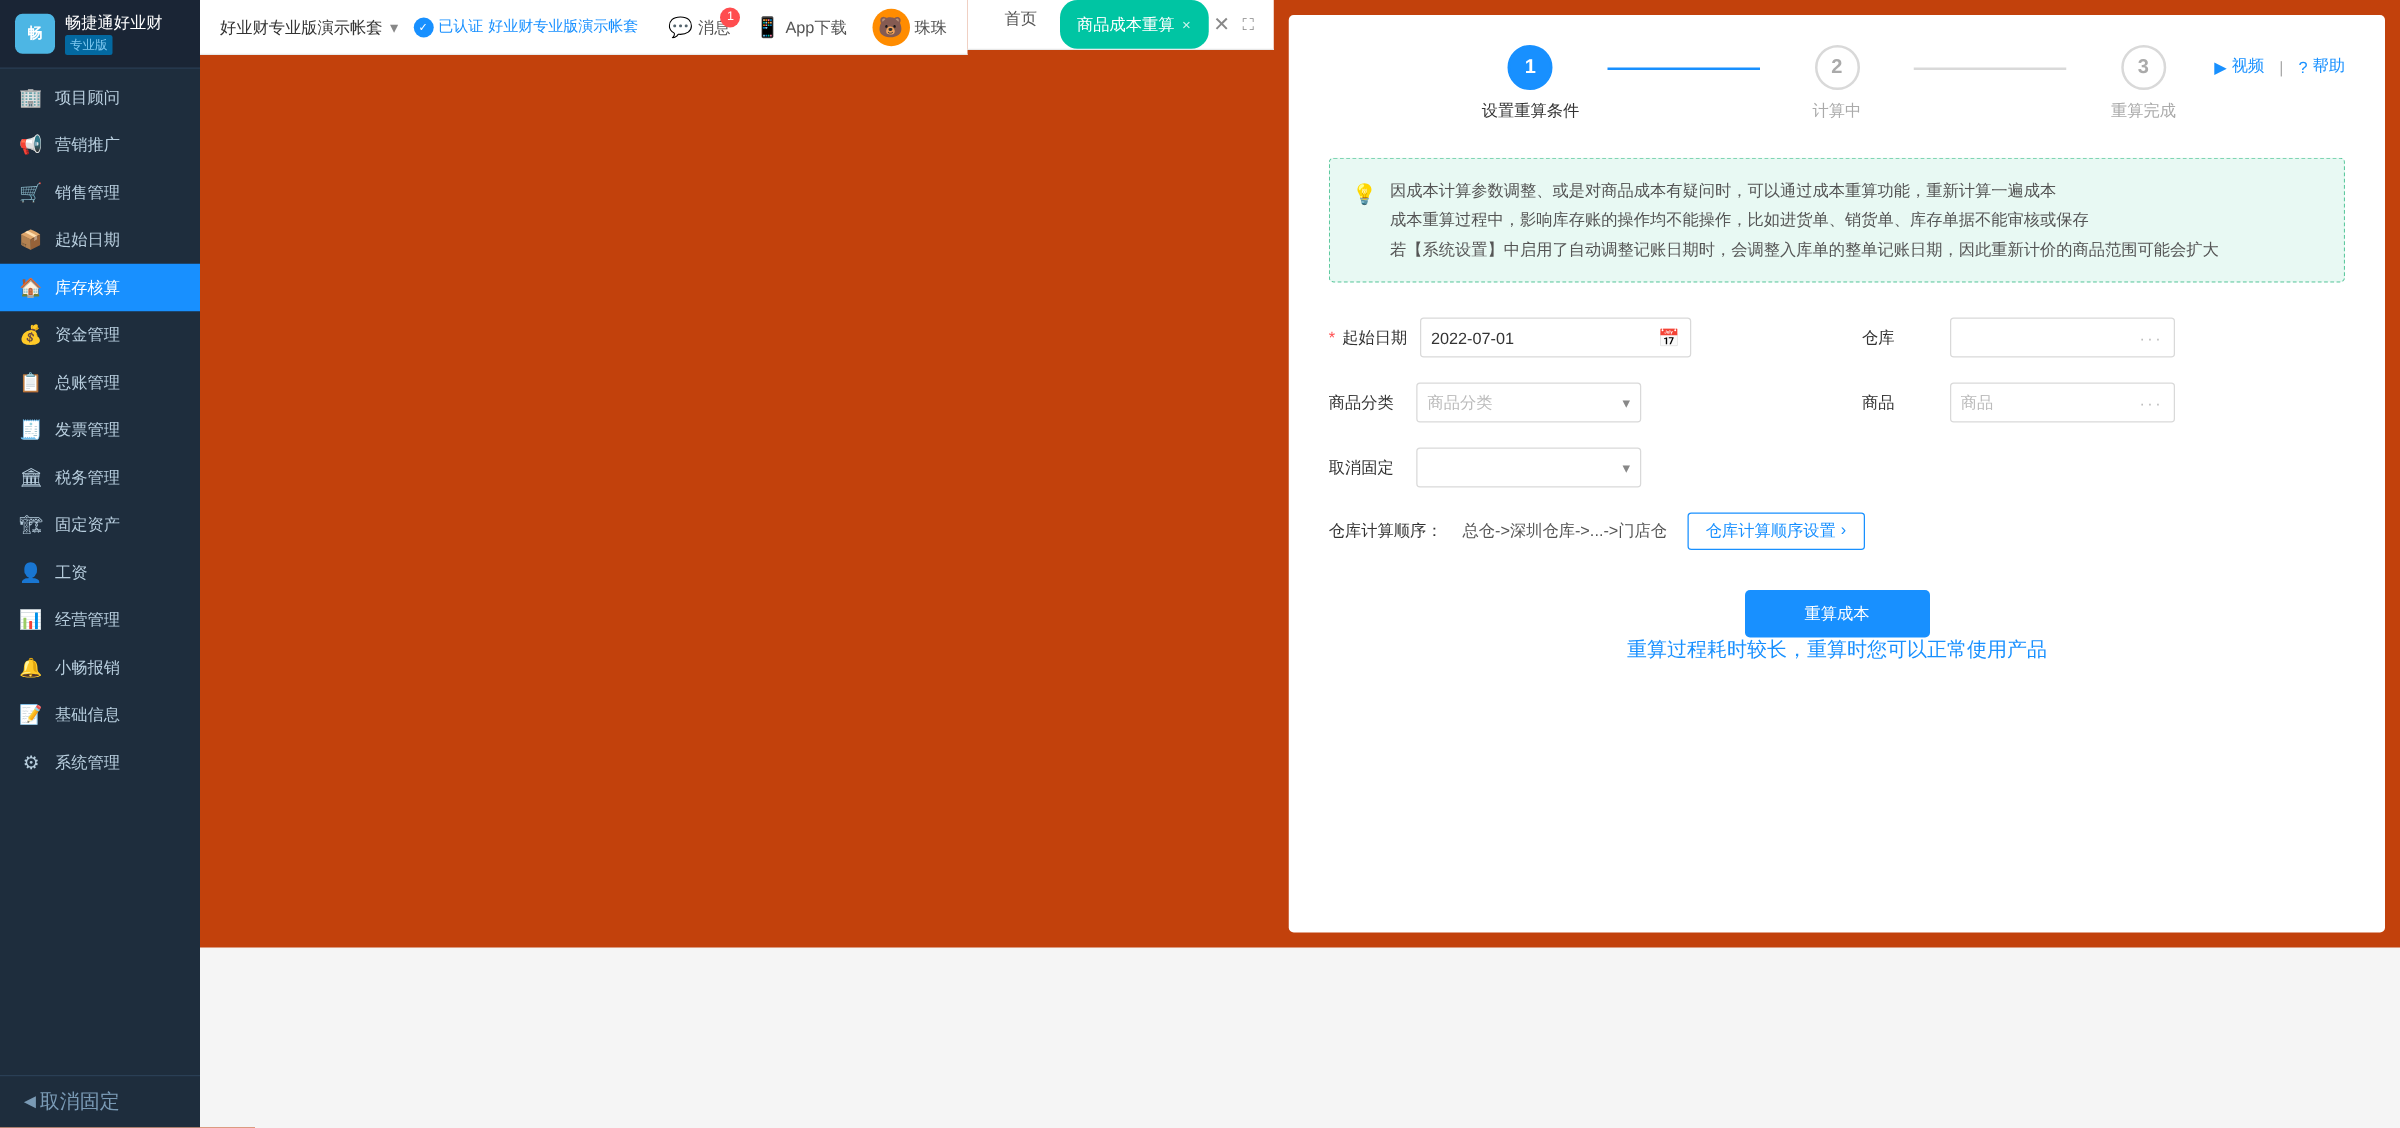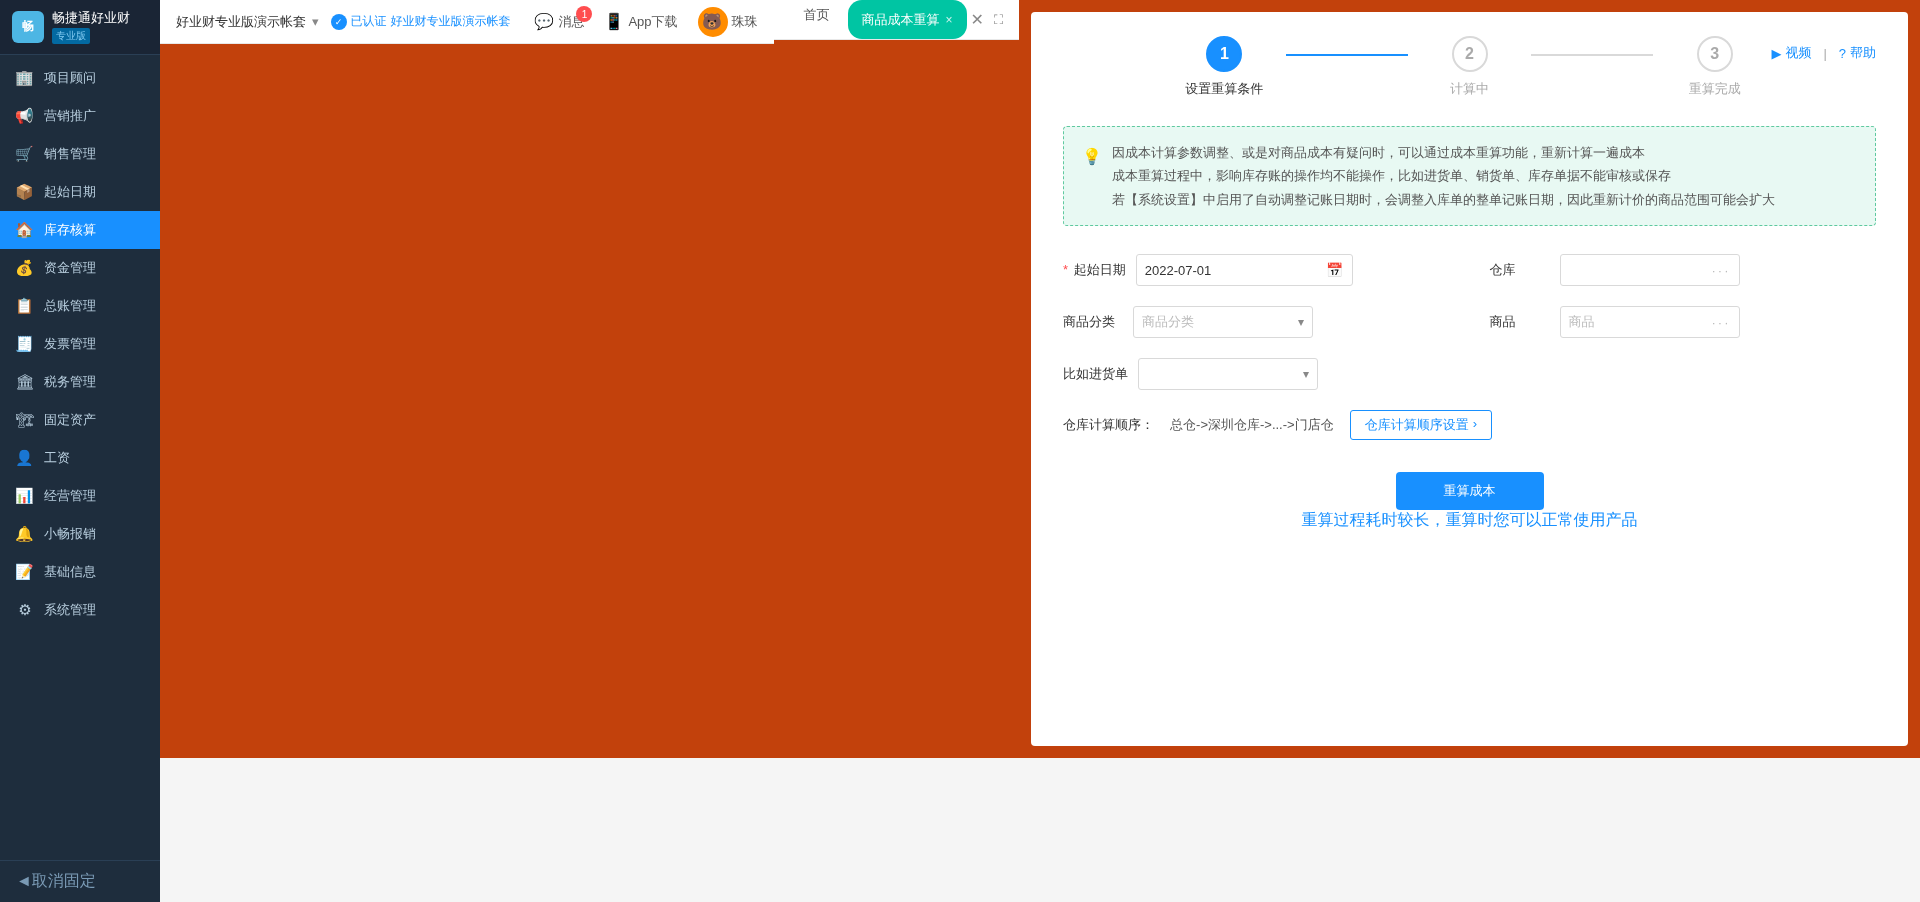--- a/index.html
+++ b/index.html
@@ -518,21 +518,21 @@
           <span class="form-label">商品</span>
           <div class="dots-btn">
             <span class="placeholder">商品</span>
             <span class="dots-icon">···</span>
           </div>
         </div>
       </div>
 
       <div class="form-row">
         <div class="form-field">
-          <span class="form-label">比如进货单</span>
+          <span class="form-label">取消固定</span>
           <div class="form-select-wrap">
             <span class="placeholder"></span>
             <span class="chevron">▾</span>
           </div>
         </div>
         <div class="form-field"></div>
       </div>
 
       <div class="calc-order-row">
         <span class="calc-order-label">仓库计算顺序：</span>

